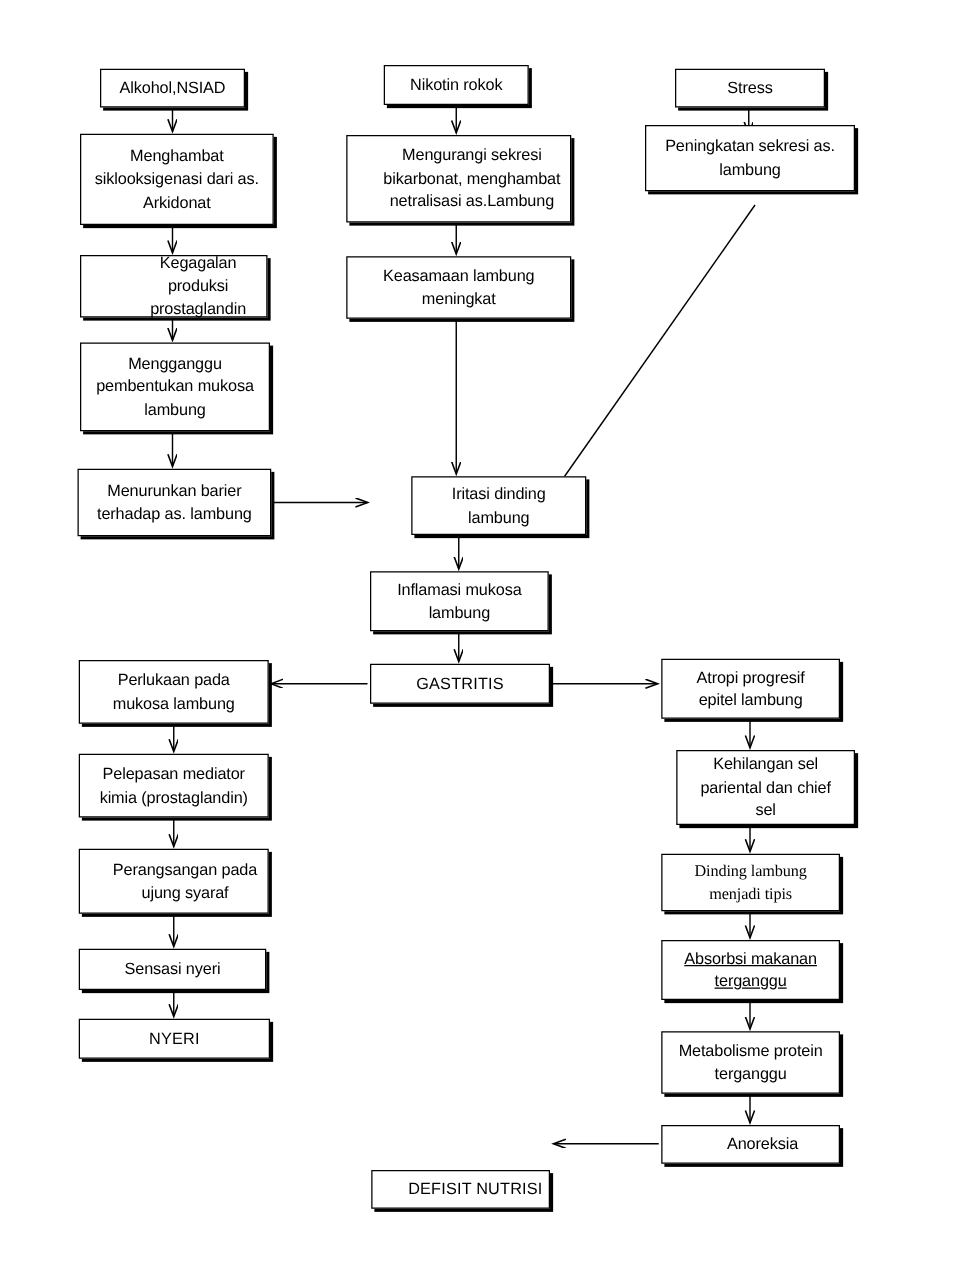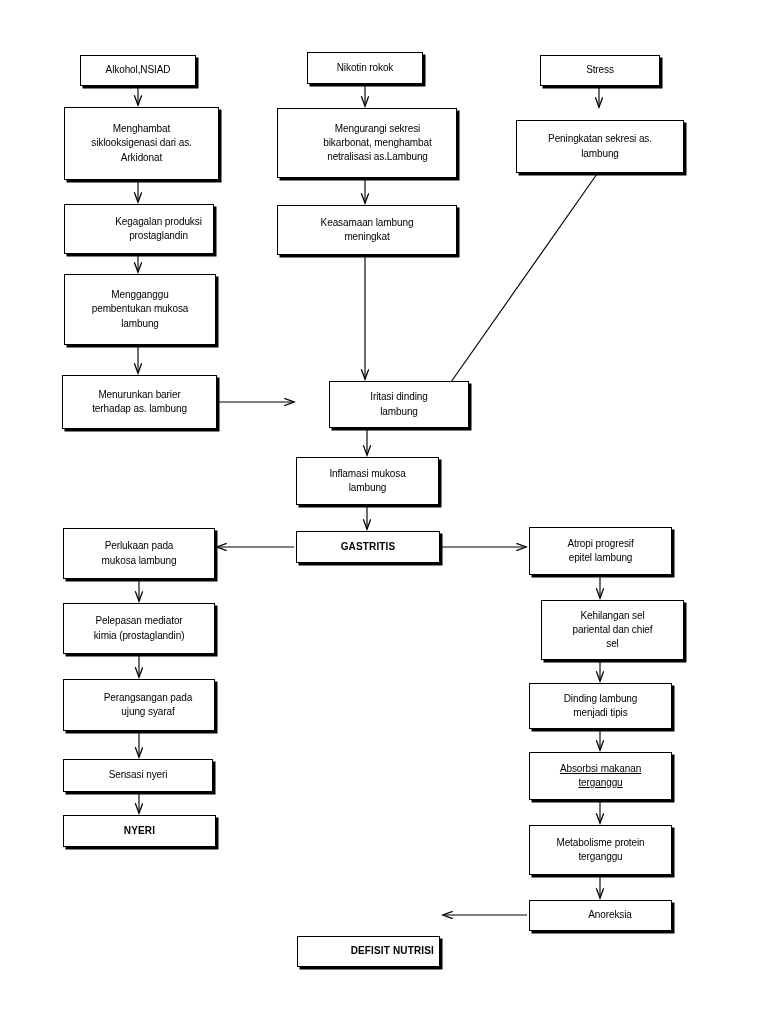--- a/index.html
+++ b/index.html
@@ -25,28 +25,28 @@
     position:absolute;
     box-sizing:border-box;
     background:#ffffff;
     border:1.6px solid #000000;
     box-shadow:2.5px 2.5px 0 0 #000000;
     display:flex;
     align-items:center;
     justify-content:center;
     text-align:center;
     color:#000000;
-    font-size:10px;
+    font-size:13px;
     line-height:1.42;
     letter-spacing:-0.1px;
     padding:2px 5px;
     z-index:3;
   }
   .node .txt{ display:block; width:100%; white-space:pre-line; }
-  .node.bold{ font-weight:bold; letter-spacing:0.15px; }
+  .node.bold{ font-weight:normal; letter-spacing:0.15px; }
 </style>
 </head>
 <body>
 
 <div id="canvas">
 
   <svg id="edges" viewBox="0 0 768 1024" xmlns="http://www.w3.org/2000/svg">
     <defs>
       <marker id="arrow" markerWidth="10" markerHeight="10" refX="8.4" refY="3.2" orient="auto" markerUnits="strokeWidth">
         <path d="M0,0 L8.6,3.2 L0,6.4" fill="none" stroke="#000000" stroke-width="1.1"></path>
@@ -110,21 +110,21 @@
 bikarbonat, menghambat
 netralisasi as.Lambung</span>
       </div>
       <div class="node" style="left: 277px; top: 205px; width: 180px; height: 50px;">
         <span class="txt">Keasamaan lambung
 meningkat</span>
       </div>
       <div class="node" style="left: 540px; top: 55px; width: 120px; height: 31px;">
         <span class="txt">Stress</span>
       </div>
-      <div class="node" style="left: 516px; top: 120px; width: 168px; height: 53px;">
+      <div class="node" style="left: 516px; top: 100px; width: 168px; height: 53px;">
         <span class="txt">Peningkatan sekresi as.
 lambung</span>
       </div>
       <div class="node" style="left: 297px; top: 381px; width: 140px; height: 47px; margin-left: 32px;">
         <span class="txt">Iritasi dinding
 lambung</span>
       </div>
       <div class="node" style="left: 296px; top: 457px; width: 143px; height: 48px;">
         <span class="txt">Inflamasi mukosa
 lambung</span>
@@ -152,21 +152,21 @@
       </div>
       <div class="node" style="left: 529px; top: 527px; width: 143px; height: 48px;">
         <span class="txt">Atropi progresif
 epitel lambung</span>
       </div>
       <div class="node" style="left: 541px; top: 600px; width: 143px; height: 60px;">
         <span class="txt">Kehilangan sel
 pariental dan chief
 sel</span>
       </div>
-      <div class="node" style="left: 529px; top: 683px; width: 143px; height: 46px;">
+      <div class="node" style="left: 529px; top: 683px; width: 143px; height: 46px; font-family: Liberation Serif, serif;">
         <span class="txt">Dinding lambung
 menjadi tipis</span>
       </div>
       <div class="node" style="left: 529px; top: 752px; width: 143px; height: 48px; text-decoration: underline;">
         <span class="txt">Absorbsi makanan
 terganggu</span>
       </div>
       <div class="node" style="left: 529px; top: 825px; width: 143px; height: 50px;">
         <span class="txt">Metabolisme protein
 terganggu</span>

